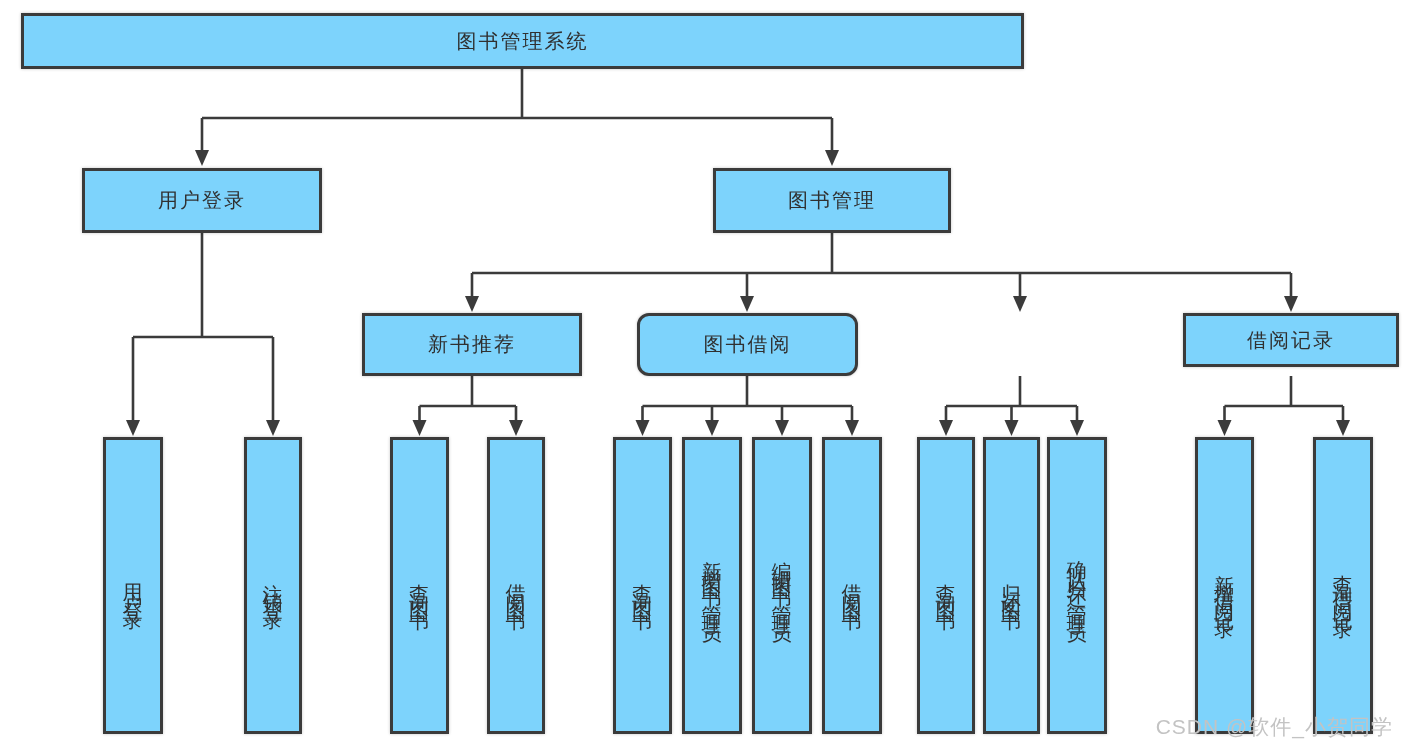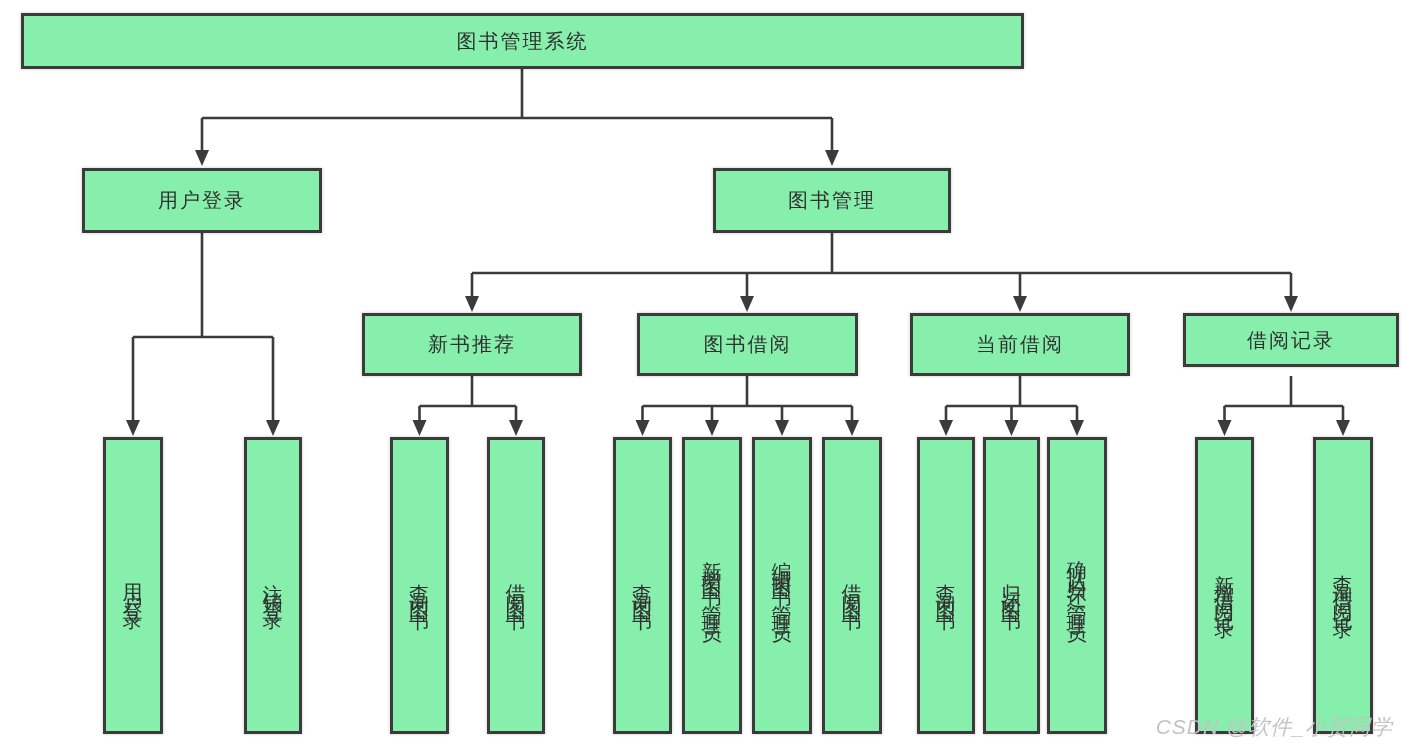--- a/index.html
+++ b/index.html
@@ -28,21 +28,21 @@
     fill: none;
   }
   svg.connectors .head {
     fill: var(--line);
     stroke: none;
   }
   .box {
     position: absolute;
     box-sizing: border-box;
     border: 3px solid var(--line);
-    background: #86efac;
+    background: #7dd3fc;
     display: flex;
     align-items: center;
     justify-content: center;
     box-shadow: 0 0 3px rgba(0,0,0,0.22);
   }
   .box.h span {
     font-size: 20px;
     letter-spacing: 2px;
     color: var(--text);
     white-space: nowrap;
@@ -56,21 +56,20 @@
     line-height: 1;
   }
   .watermark {
     position: absolute;
     right: 12px;
     bottom: 6px;
     font-size: 21px;
     letter-spacing: 1px;
     color: var(--wm);
     white-space: nowrap;
-    font-style: italic;
   }
 </style>
 </head>
 <body>
 
 <div class="canvas">
 
   <svg class="connectors" viewBox="0 0 1405 747">
 
     <path class="ln" d="M522,69 L522,118 M202,118 L832,118 M202,118 L202,152 M832,118 L832,152"></path>
@@ -116,25 +115,22 @@
   <div class="box h" style="left:82px; top:168px; width:240px; height:65px;">
     <span>用户登录</span>
   </div>
   <div class="box h" style="left:362px; top:313px; width:220px; height:63px;">
     <span>新书推荐</span>
   </div>
 
   <div class="box h" style="left:713px; top:168px; width:238px; height:65px;">
     <span>图书管理</span>
   </div>
-  <div class="box h" style="left:637px; top:313px; width:221px; height:63px;">
+  <div class="box h" style="left:637px; top:313px; width:221px; height:63px;border-radius:12px;">
     <span>图书借阅</span>
-  </div>
-  <div class="box h" style="left:910px; top:313px; width:220px; height:63px;">
-    <span>当前借阅</span>
   </div>
   <div class="box h" style="left:1183px; top:313px; width:216px; height:54px;">
     <span>借阅记录</span>
   </div>
 
   <div class="box v" style="left:103px; top:437px; width:60px; height:297px;">
     <span>用户登录</span>
   </div>
   <div class="box v" style="left:244px; top:437px; width:58px; height:297px;">
     <span>注销登录</span>

